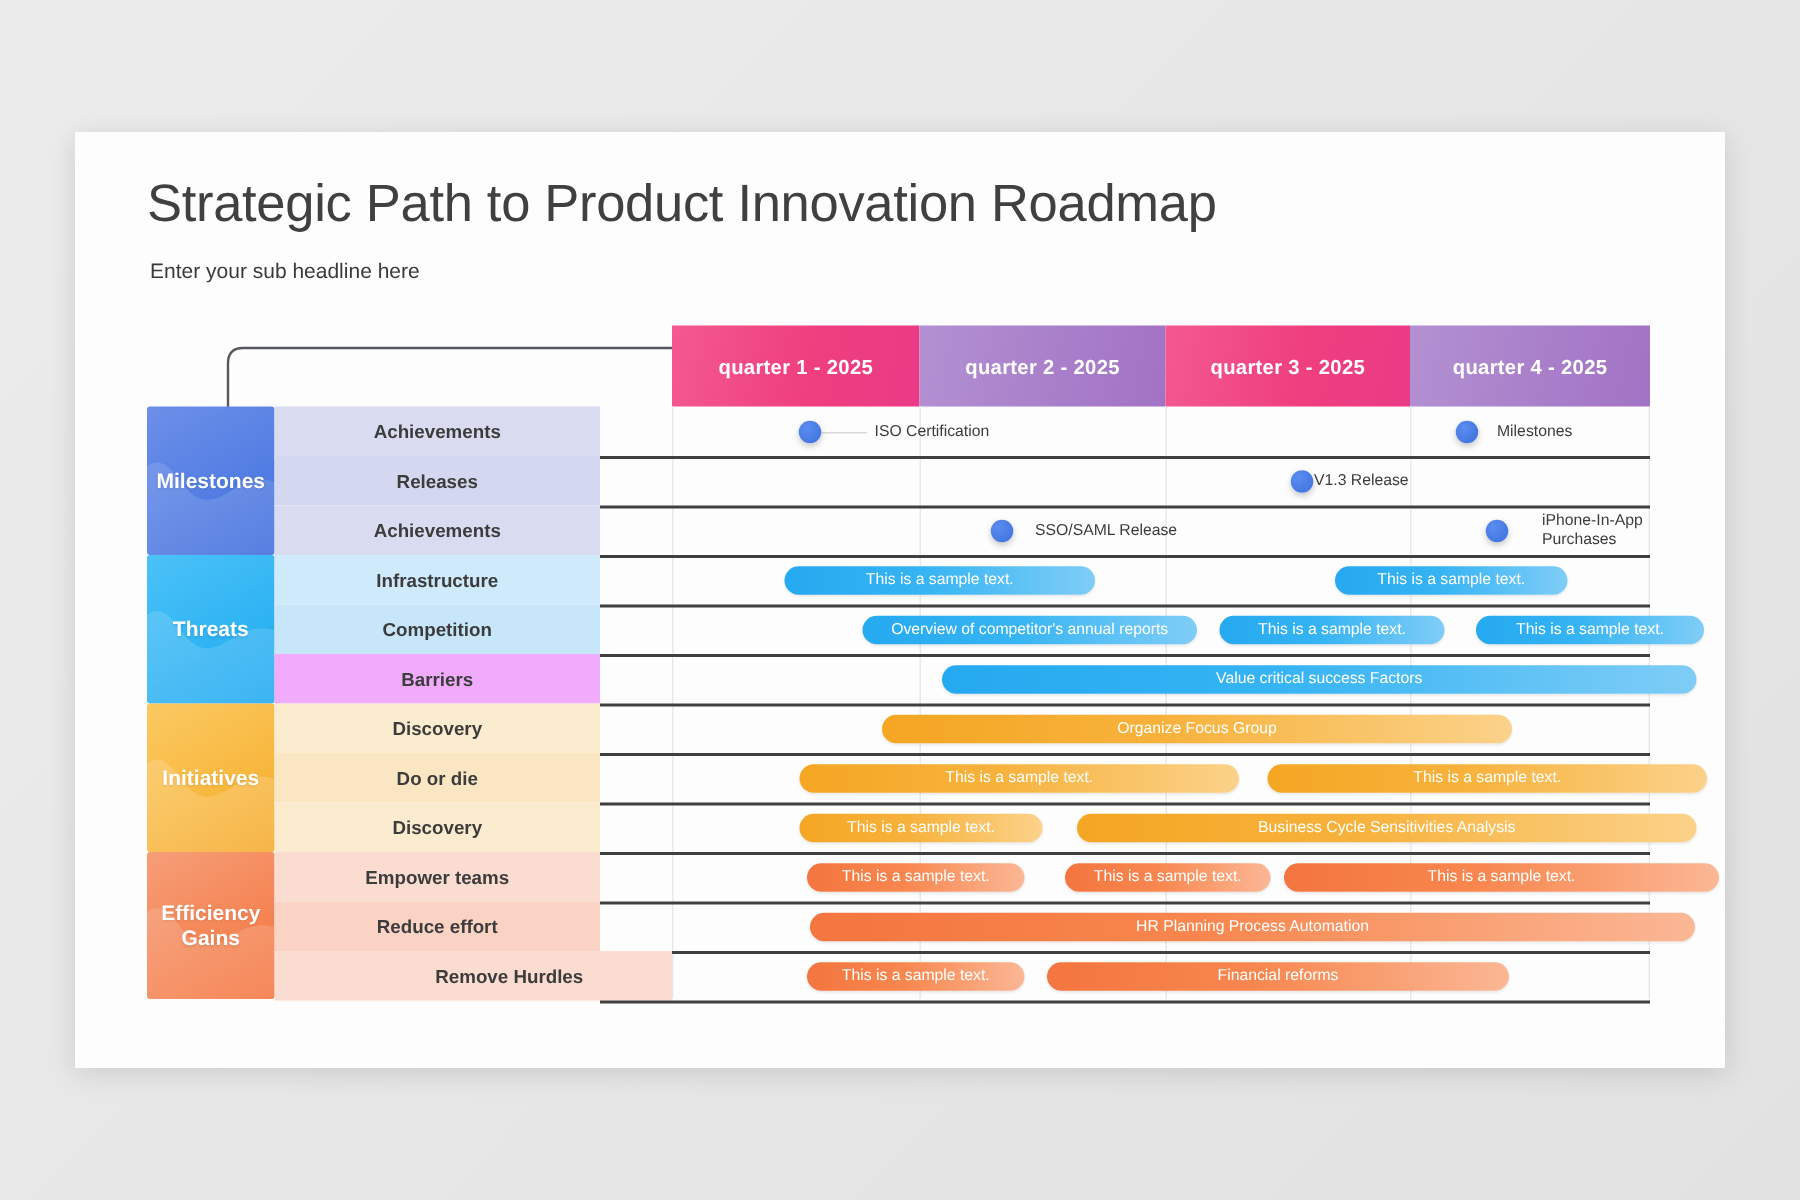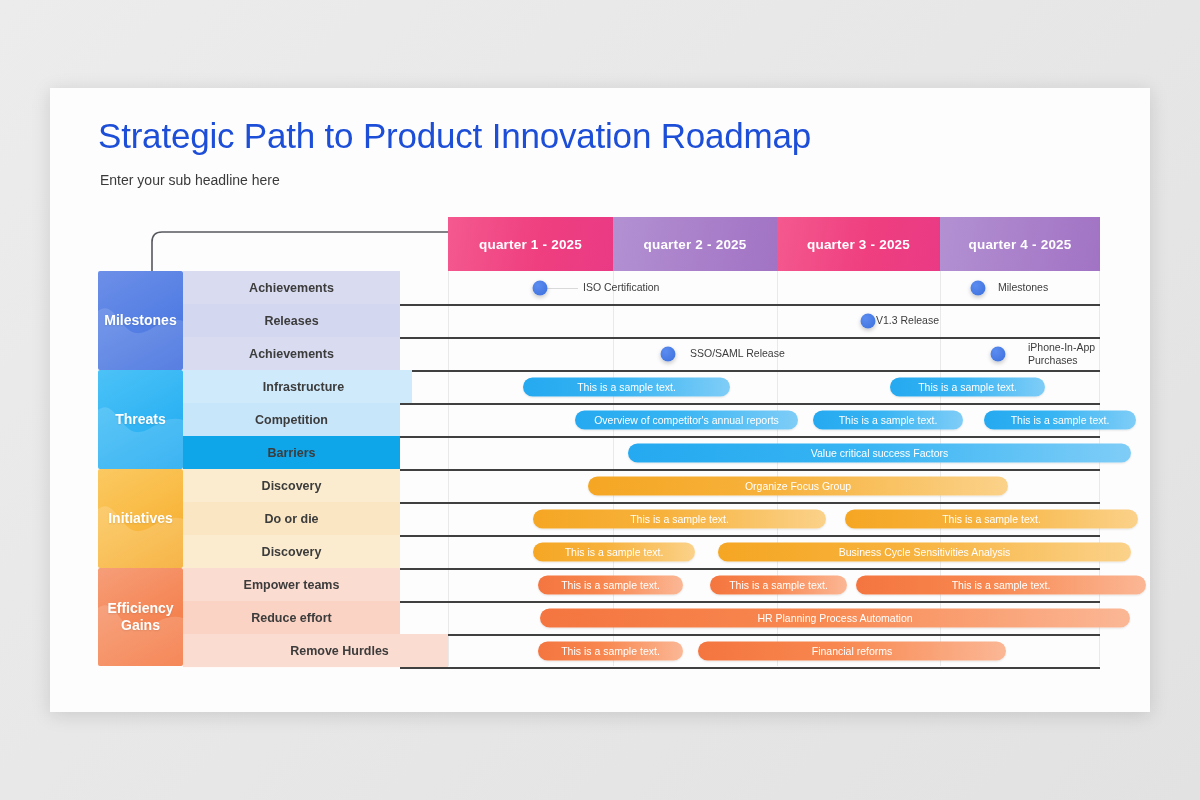--- a/index.html
+++ b/index.html
@@ -17,21 +17,21 @@
   
   #slide {
     position: absolute;
     left: 50px; top: 88px;
     width: 1100px; height: 624px;
     background: #fdfdfd;
     box-shadow: 0 3px 18px rgba(0,0,0,.13);
   }
   #page-title {
     position: absolute; left: 48px; top: 28px;
-    font-size: 35px; font-weight: 400; color: #1d4ed8;
+    font-size: 35px; font-weight: 400; color: #404040;
     letter-spacing: -0.2px; white-space: nowrap;
   }
   #page-subtitle {
     position: absolute; left: 50px; top: 84px;
     font-size: 14px; color: #3a3a3a; font-weight: 400;
   }
 
   
   #roadmap { position: absolute; left: 0; top: 0; width: 1100px; height: 624px; }
 
@@ -189,21 +189,21 @@
 
         <div class="band" style="top:99px;height:99px;">
           <div class="cat" style="background:linear-gradient(150deg,#4cc2f7 0%,#34b6f4 48%,#1aa7f0 100%);">
             <svg class="wave" viewBox="0 0 85 99" preserveAspectRatio="none">
               <path d="M0 40 C16 28,22 60,38 62 C54 64,62 44,85 50 L85 99 L0 99 Z" fill="#ffffff" opacity="0.15"></path>
             </svg>
             <span class="cat-label">Threats</span>
           </div>
           <div class="rows">
             <div class="row">
-              <div class="sublabel" style="background:#cfeafb;padding-left:12px;">Infrastructure</div>
+              <div class="sublabel" style="background:#cfeafb;">Infrastructure</div>
               <div class="track">
                 <div class="bar bar-blue" style="left:123px;width:207px;">
                   <span>This is a sample text.</span>
                 </div>
                 <div class="bar bar-blue" style="left:490px;width:155px;">
                   <span>This is a sample text.</span>
                 </div>
               </div>
             </div>
             <div class="row">
@@ -214,21 +214,21 @@
                 </div>
                 <div class="bar bar-blue" style="left:413px;width:150px;">
                   <span>This is a sample text.</span>
                 </div>
                 <div class="bar bar-blue" style="left:584px;width:152px;">
                   <span>This is a sample text.</span>
                 </div>
               </div>
             </div>
             <div class="row">
-              <div class="sublabel" style="background:#0ea5e9;">Barriers</div>
+              <div class="sublabel" style="background:#f0abfc;">Barriers</div>
               <div class="track">
                 <div class="bar bar-blue" style="left:228px;width:503px;">
                   <span>Value critical success Factors</span>
                 </div>
               </div>
             </div>
           </div>
         </div>
 
         <div class="band" style="top:198px;height:99px;">

